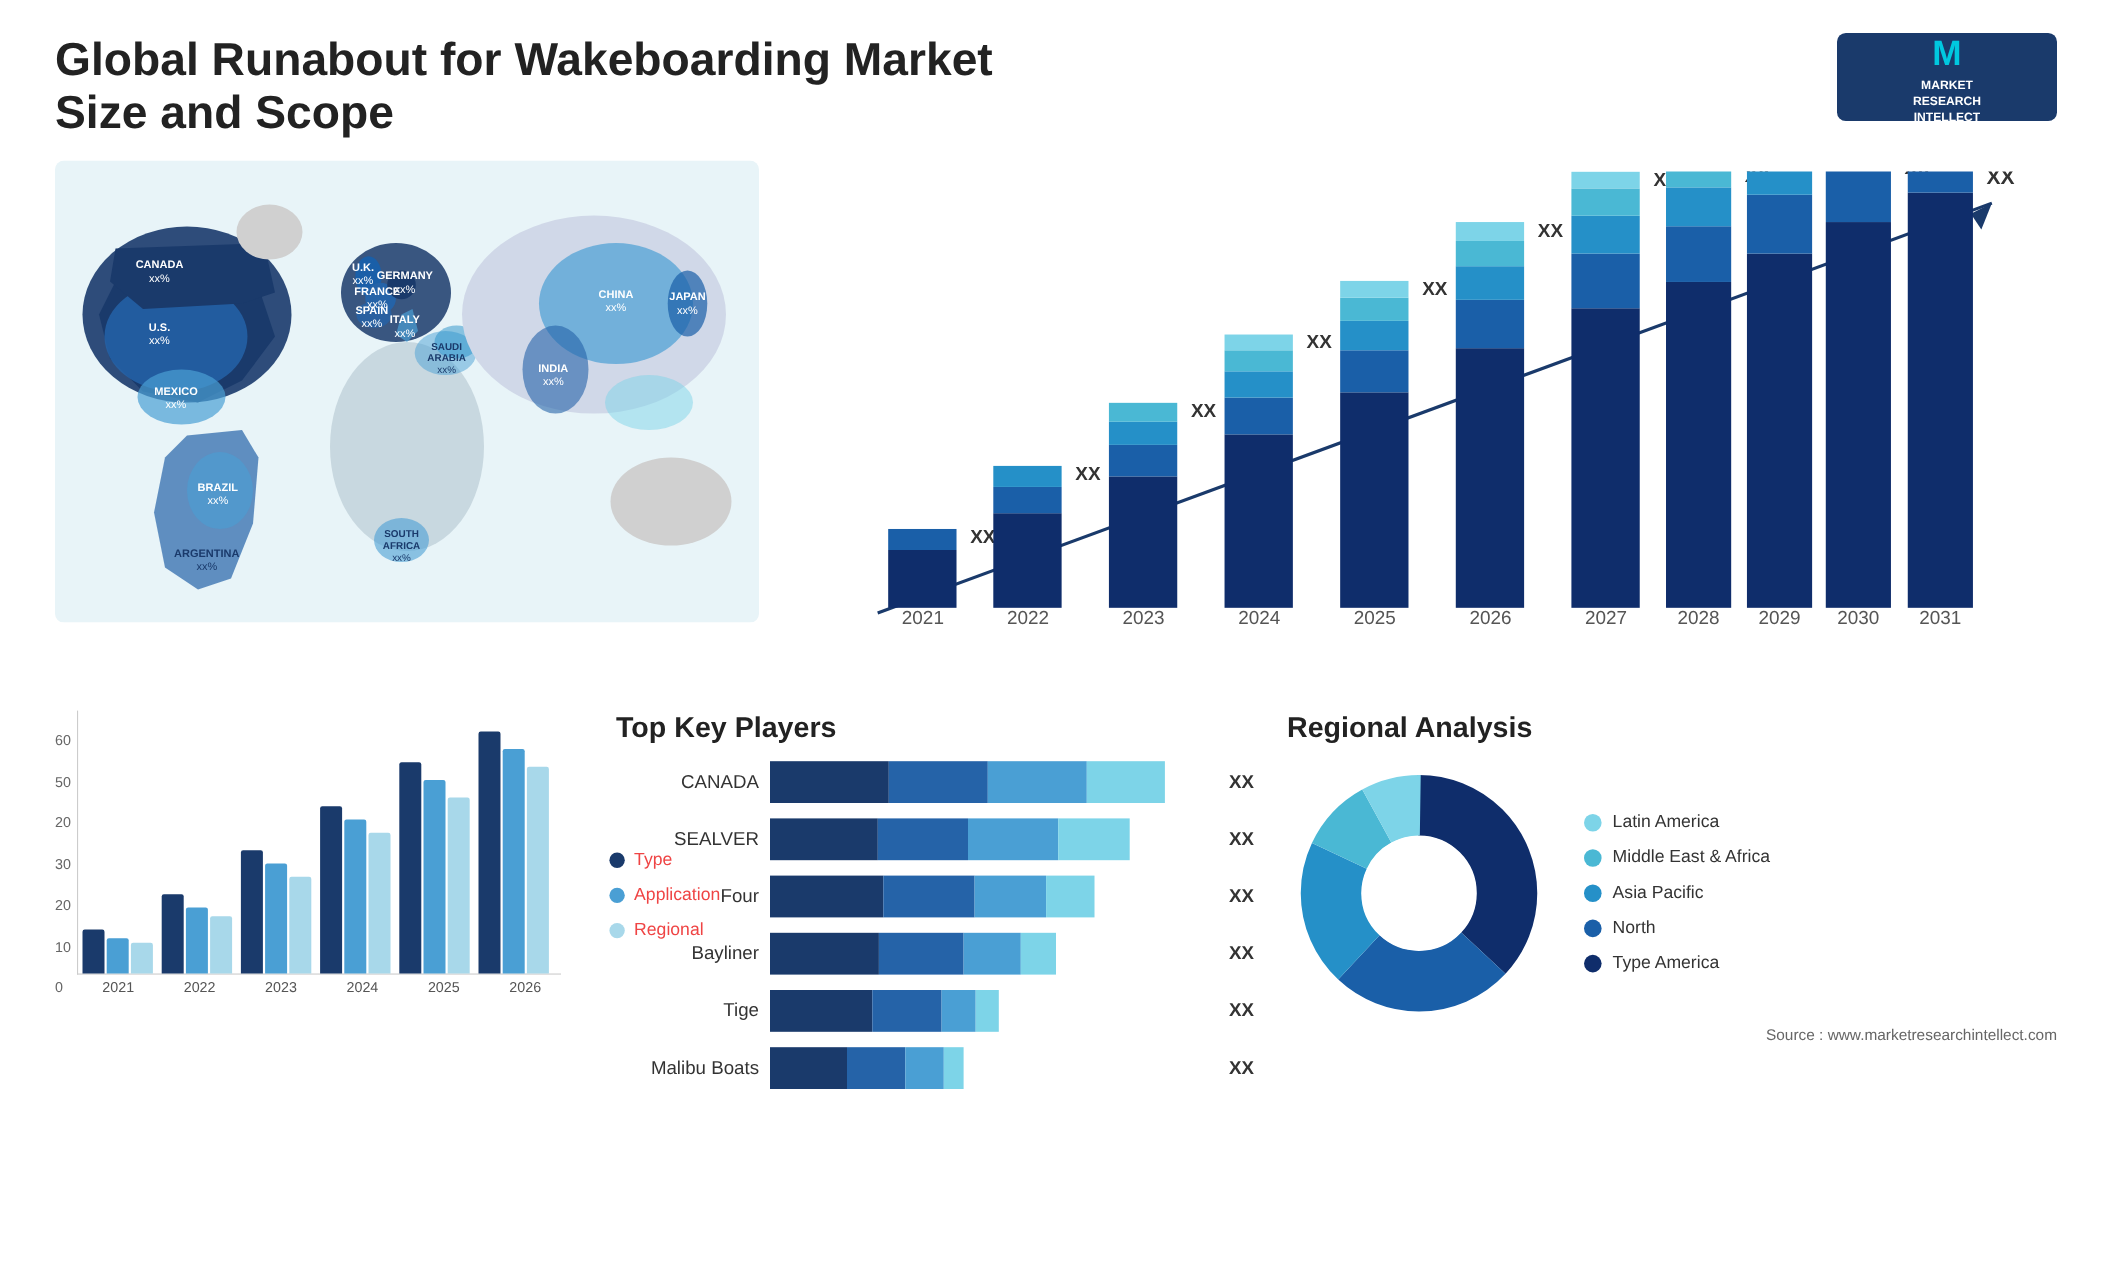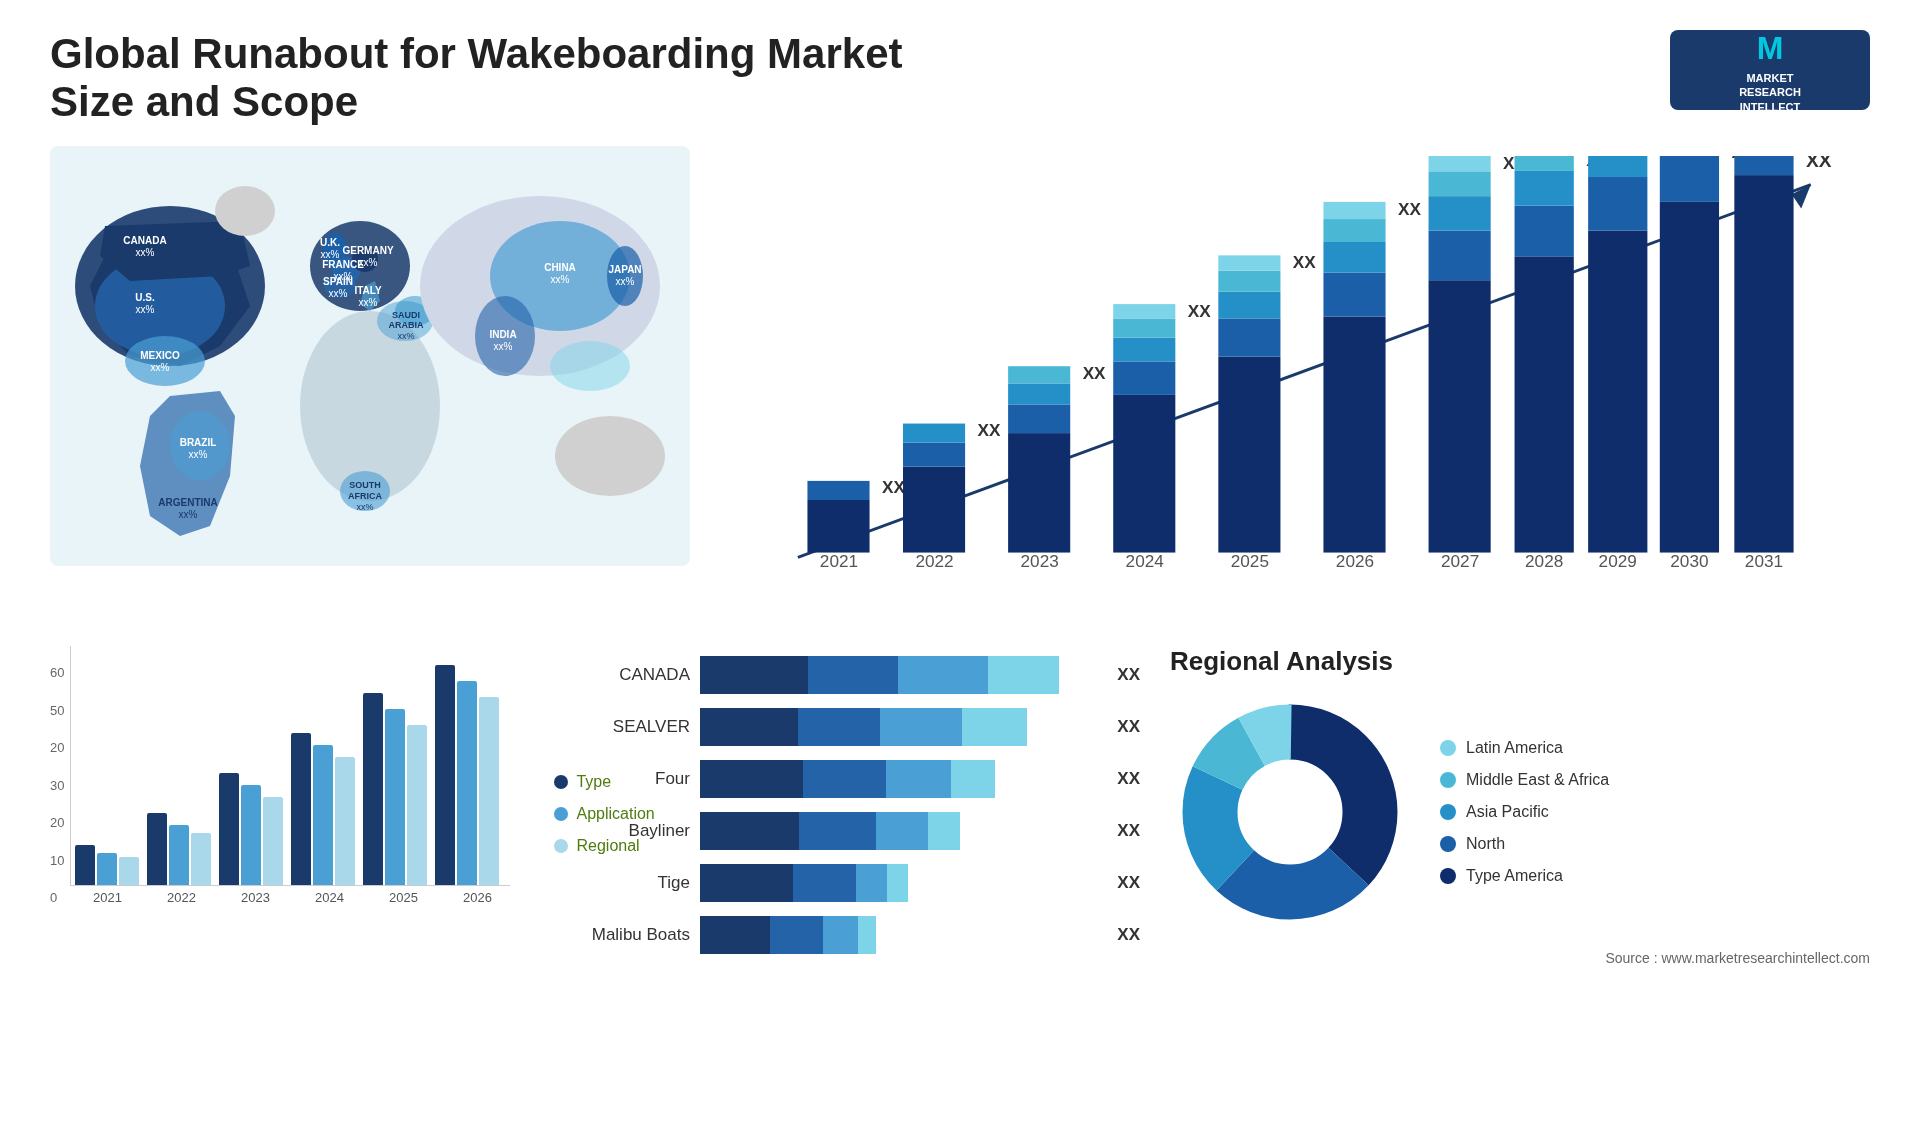--- a/index.html
+++ b/index.html
@@ -60,21 +60,21 @@
       font-weight: 700;
       color: #222;
       margin-bottom: 15px;
     }
 
     .legend-item {
       display: flex;
       align-items: center;
       gap: 8px;
       font-size: 16px;
-      color: #4d7c0f;
+      color: #ef4444;
       padding-left: 24px;
     }
 
     .legend-dot {
       width: 14px;
       height: 14px;
       border-radius: 50%;
     }
 
     .player-row {
@@ -140,21 +140,21 @@
     .regional-dot {
       width: 16px;
       height: 16px;
       border-radius: 50%;
       flex-shrink: 0;
     }
 
     .source-text {
       font-size: 14px;
       color: #666;
-      margin-top: 18px;
+      margin-top: 0;
       text-align: right;
     }
   </style>
 </head>
 <body>
 
 <div class="page-wrapper">
 
   <div class="header">
     <h1 class="page-title">Global Runabout for Wakeboarding Market Size and Scope</h1>
@@ -427,20 +427,21 @@
           </div>
           <div class="legend-item">
             <div class="legend-dot" style="background:#a8d8ea;"></div>
             <span>Regional</span>
           </div>
         </div>
       </div>
     </div>
 
     <div style="flex:1; min-width:380px; max-width:580px;">
+      <h2 class="section-title">Top Key Players</h2>
       <div style="margin-top:10px;">
 
         <div class="player-row">
           <div class="player-name">CANADA</div>
           <div class="player-bar-container">
             <div class="player-bar" style="width:90%;">
               <div class="player-bar-seg1" style="width:30%;"></div>
               <div class="player-bar-seg2" style="width:25%;"></div>
               <div class="player-bar-seg3" style="width:25%;"></div>
               <div class="player-bar-seg4" style="width:20%;"></div>

